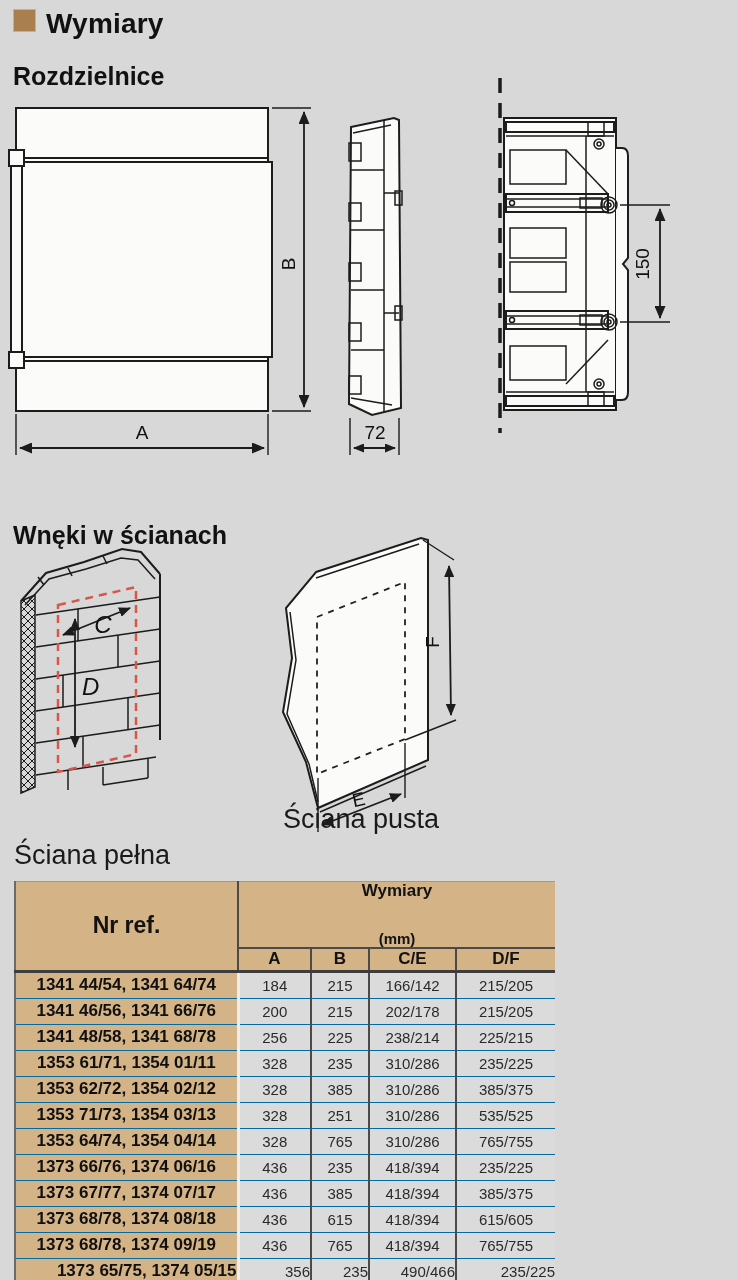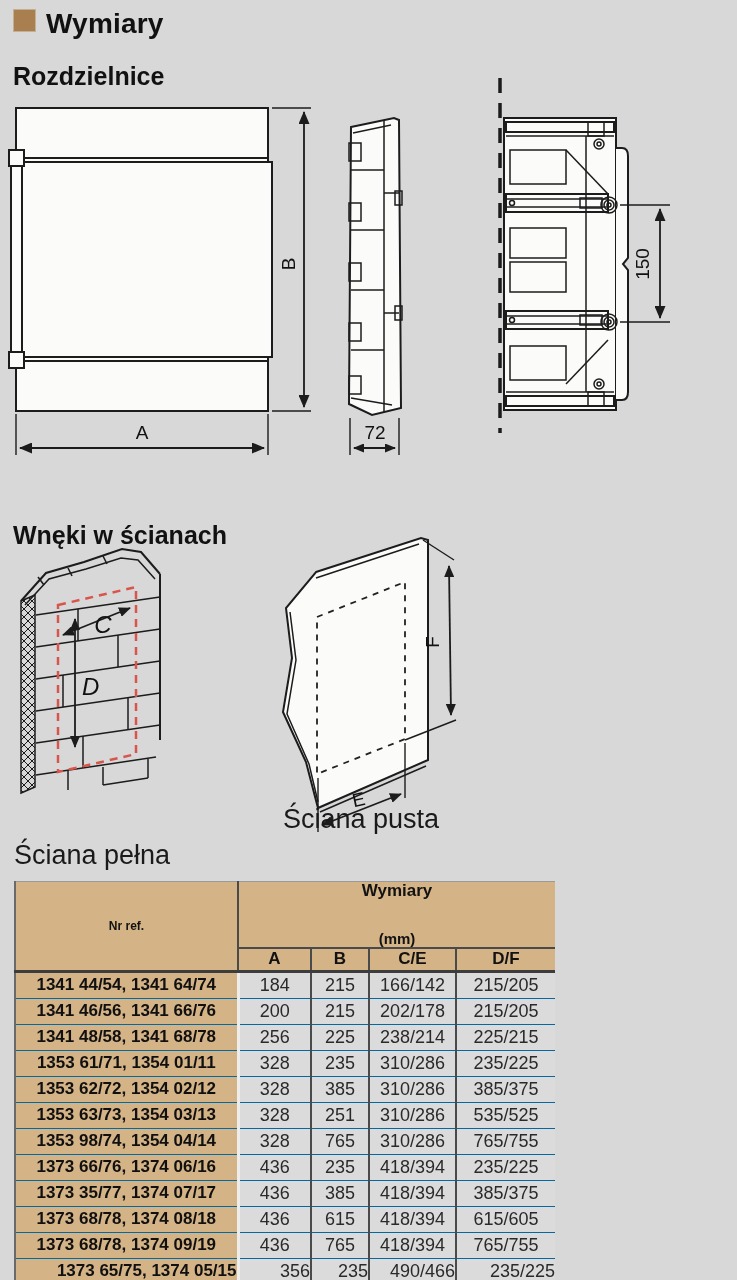--- a/index.html
+++ b/index.html
@@ -26,34 +26,34 @@
   .ext{stroke:#1c1c1c;stroke-width:1.4;fill:none;}
   .dimtxt{font-family:"Liberation Sans",sans-serif;font-size:19px;fill:#111;}
   .dimtxt-i{font-family:"Liberation Sans",sans-serif;font-size:24px;font-style:italic;fill:#111;}
 
   
   #tbl-wrap{left:14px;top:881px;}
   table.dim-table{border-collapse:collapse;table-layout:fixed;width:538px;
     border-left:2px solid #6a6a6a;border-top:1px solid #9a9a9a;}
   .dim-table th,.dim-table td{padding:0;margin:0;}
   .dim-table th{background:#d4b387;color:#121212;}
-  th.ref{width:221px;font-size:12px;font-weight:bold;text-align:center;vertical-align:middle;
+  th.ref{width:221px;font-size:23px;font-weight:bold;text-align:center;vertical-align:middle;
     border-right:2px solid #4a4a4a;border-bottom:3px solid #3d3d3d;}
   th.group{height:37px;font-size:17px;font-weight:bold;text-align:center;line-height:1.05;
     border-bottom:2px solid #4a4a4a;}
   th.group .unit{font-size:15px;margin-top:31px;}
   tr.sub th{height:21px;font-size:17px;font-weight:bold;text-align:center;
     border-bottom:3px solid #3d3d3d;border-left:2px solid #4a4a4a;}
   tr.sub th:first-child{border-left:none;}
   col.c-a{width:73px;} col.c-b{width:58px;} col.c-ce{width:87px;} col.c-df{width:99px;}
   tbody td{height:25px;border-top:1px solid #0369a1;}
   tbody tr:last-child td{border-bottom:2px solid #474747;text-align:right;}
   td.ref-cell{background:#d4b387;font-size:17px;font-weight:bold;text-align:center;
     border-right:3px solid #ededed;color:#101010;}
-  td.num-cell{background:#dbdbdb;font-size:18px;text-align:center;color:#2a2a2a;}
+  td.num-cell{background:#dbdbdb;font-size:15px;text-align:center;color:#2a2a2a;}
   td.num-cell + td.num-cell{border-left:2px solid #4a4a4a;}
 </style>
 </head>
 <body>
 
 <div class="abs bullet"></div>
 <div class="abs page-title">Wymiary</div>
 <div class="abs section-title" id="sec-boards">Rozdzielnice</div>
 <div class="abs section-title" id="sec-recesses">Wnęki w ścianach</div>
 
@@ -307,42 +307,42 @@
     <td class="num-cell">235/225</td>
   </tr>
         <tr>
     <td class="ref-cell">1353 62/72, 1354 02/12</td>
     <td class="num-cell">328</td>
     <td class="num-cell">385</td>
     <td class="num-cell">310/286</td>
     <td class="num-cell">385/375</td>
   </tr>
         <tr>
-    <td class="ref-cell">1353 63/73, 1354 03/13</td>
+    <td class="ref-cell">1353 71/73, 1354 03/13</td>
     <td class="num-cell">328</td>
     <td class="num-cell">251</td>
     <td class="num-cell">310/286</td>
     <td class="num-cell">535/525</td>
   </tr>
         <tr>
-    <td class="ref-cell">1353 98/74, 1354 04/14</td>
+    <td class="ref-cell">1353 64/74, 1354 04/14</td>
     <td class="num-cell">328</td>
     <td class="num-cell">765</td>
     <td class="num-cell">310/286</td>
     <td class="num-cell">765/755</td>
   </tr>
         <tr>
     <td class="ref-cell">1373 66/76, 1374 06/16</td>
     <td class="num-cell">436</td>
     <td class="num-cell">235</td>
     <td class="num-cell">418/394</td>
     <td class="num-cell">235/225</td>
   </tr>
         <tr>
-    <td class="ref-cell">1373 35/77, 1374 07/17</td>
+    <td class="ref-cell">1373 67/77, 1374 07/17</td>
     <td class="num-cell">436</td>
     <td class="num-cell">385</td>
     <td class="num-cell">418/394</td>
     <td class="num-cell">385/375</td>
   </tr>
         <tr>
     <td class="ref-cell">1373 68/78, 1374 08/18</td>
     <td class="num-cell">436</td>
     <td class="num-cell">615</td>
     <td class="num-cell">418/394</td>

